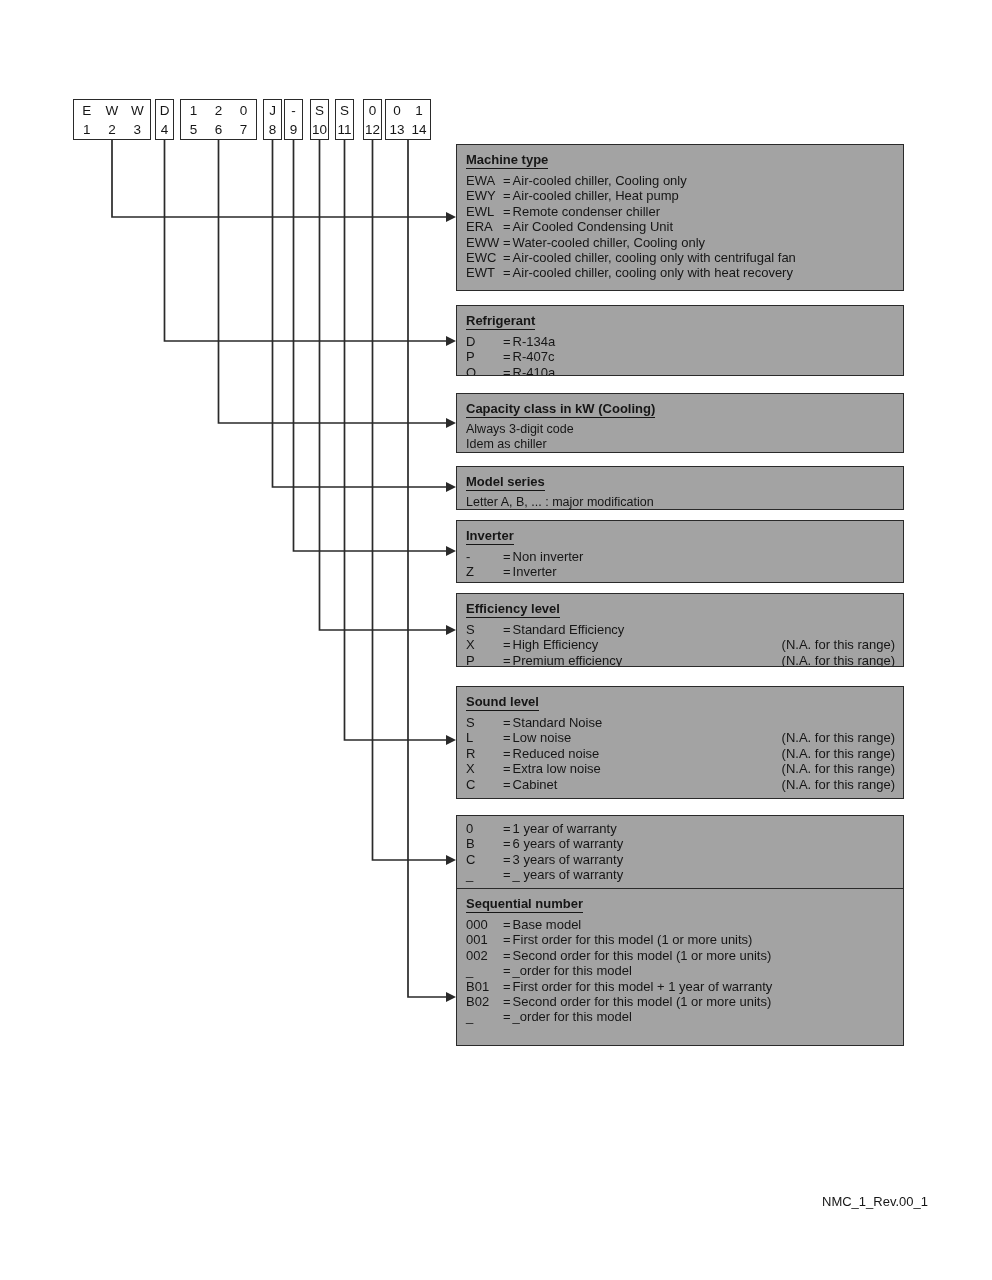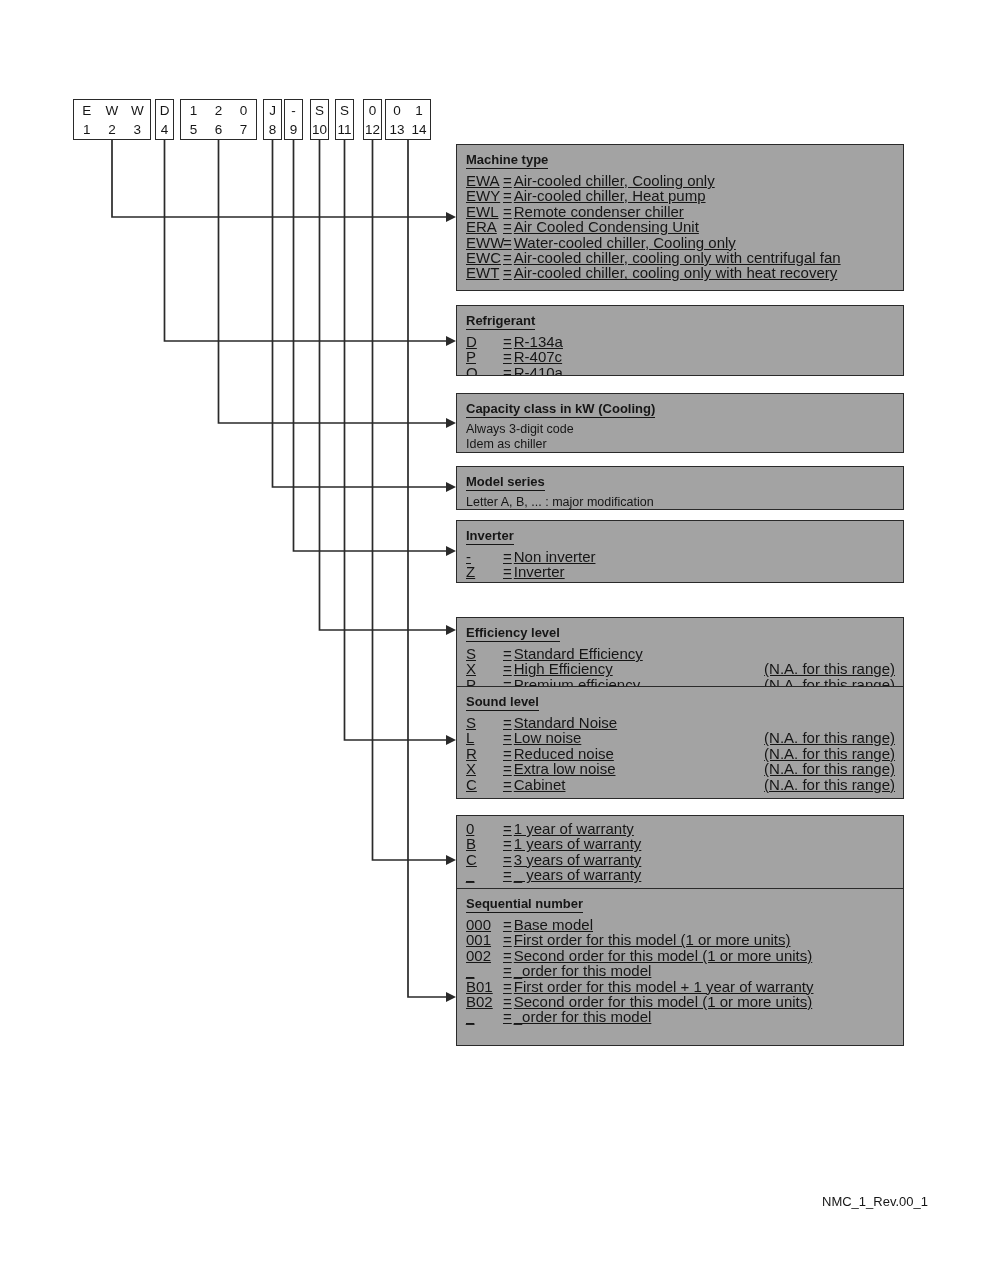--- a/index.html
+++ b/index.html
@@ -48,24 +48,23 @@
     display: inline-block;
     font-size: 13px;
     font-weight: bold;
     border-bottom: 1.7px solid #161616;
     padding-bottom: 1px;
     margin-bottom: 4px;
   }
   .srow {
     display: flex;
     align-items: baseline;
-    font-size: 15px;
+    font-size: 13px;
     line-height: 15.4px;
     white-space: nowrap;
-    text-decoration: underline;
   }
   .srow .code { width: 37px; flex: none; }
   .srow .eq   { flex: none; margin-right: 2px; }
   .srow .desc { flex: none; }
   .srow .note { margin-left: auto; }
   .sline { font-size: 12.5px; line-height: 15.4px; }
   .footer {
     position: absolute;
     top: 1194px;
     right: 64px;
@@ -245,21 +244,21 @@
           <span class="code">-</span>
           <span class="eq">=</span>
           <span class="desc">Non inverter</span>
         </div>
         <div class="srow">
           <span class="code">Z</span>
           <span class="eq">=</span>
           <span class="desc">Inverter</span>
         </div>
       </div>
-      <div class="section" style="top: 593px; height: 74px; margin-top: 24px;">
+      <div class="section" style="top: 593px; height: 74px;">
         <div><span class="section-title">Efficiency level</span></div>
         <div class="srow">
           <span class="code">S</span>
           <span class="eq">=</span>
           <span class="desc">Standard Efficiency</span>
         </div>
         <div class="srow">
           <span class="code">X</span>
           <span class="eq">=</span>
           <span class="desc">High Efficiency</span>
@@ -306,21 +305,21 @@
       </div>
       <div class="section" style="top: 815px; height: 91px;">
         <div class="srow">
           <span class="code">0</span>
           <span class="eq">=</span>
           <span class="desc">1 year of warranty</span>
         </div>
         <div class="srow">
           <span class="code">B</span>
           <span class="eq">=</span>
-          <span class="desc">1 years of warranty</span>
+          <span class="desc">6 years of warranty</span>
         </div>
         <div class="srow">
           <span class="code">C</span>
           <span class="eq">=</span>
           <span class="desc">3 years of warranty</span>
         </div>
         <div class="srow">
           <span class="code">_</span>
           <span class="eq">=</span>
           <span class="desc">_ years of warranty</span>

